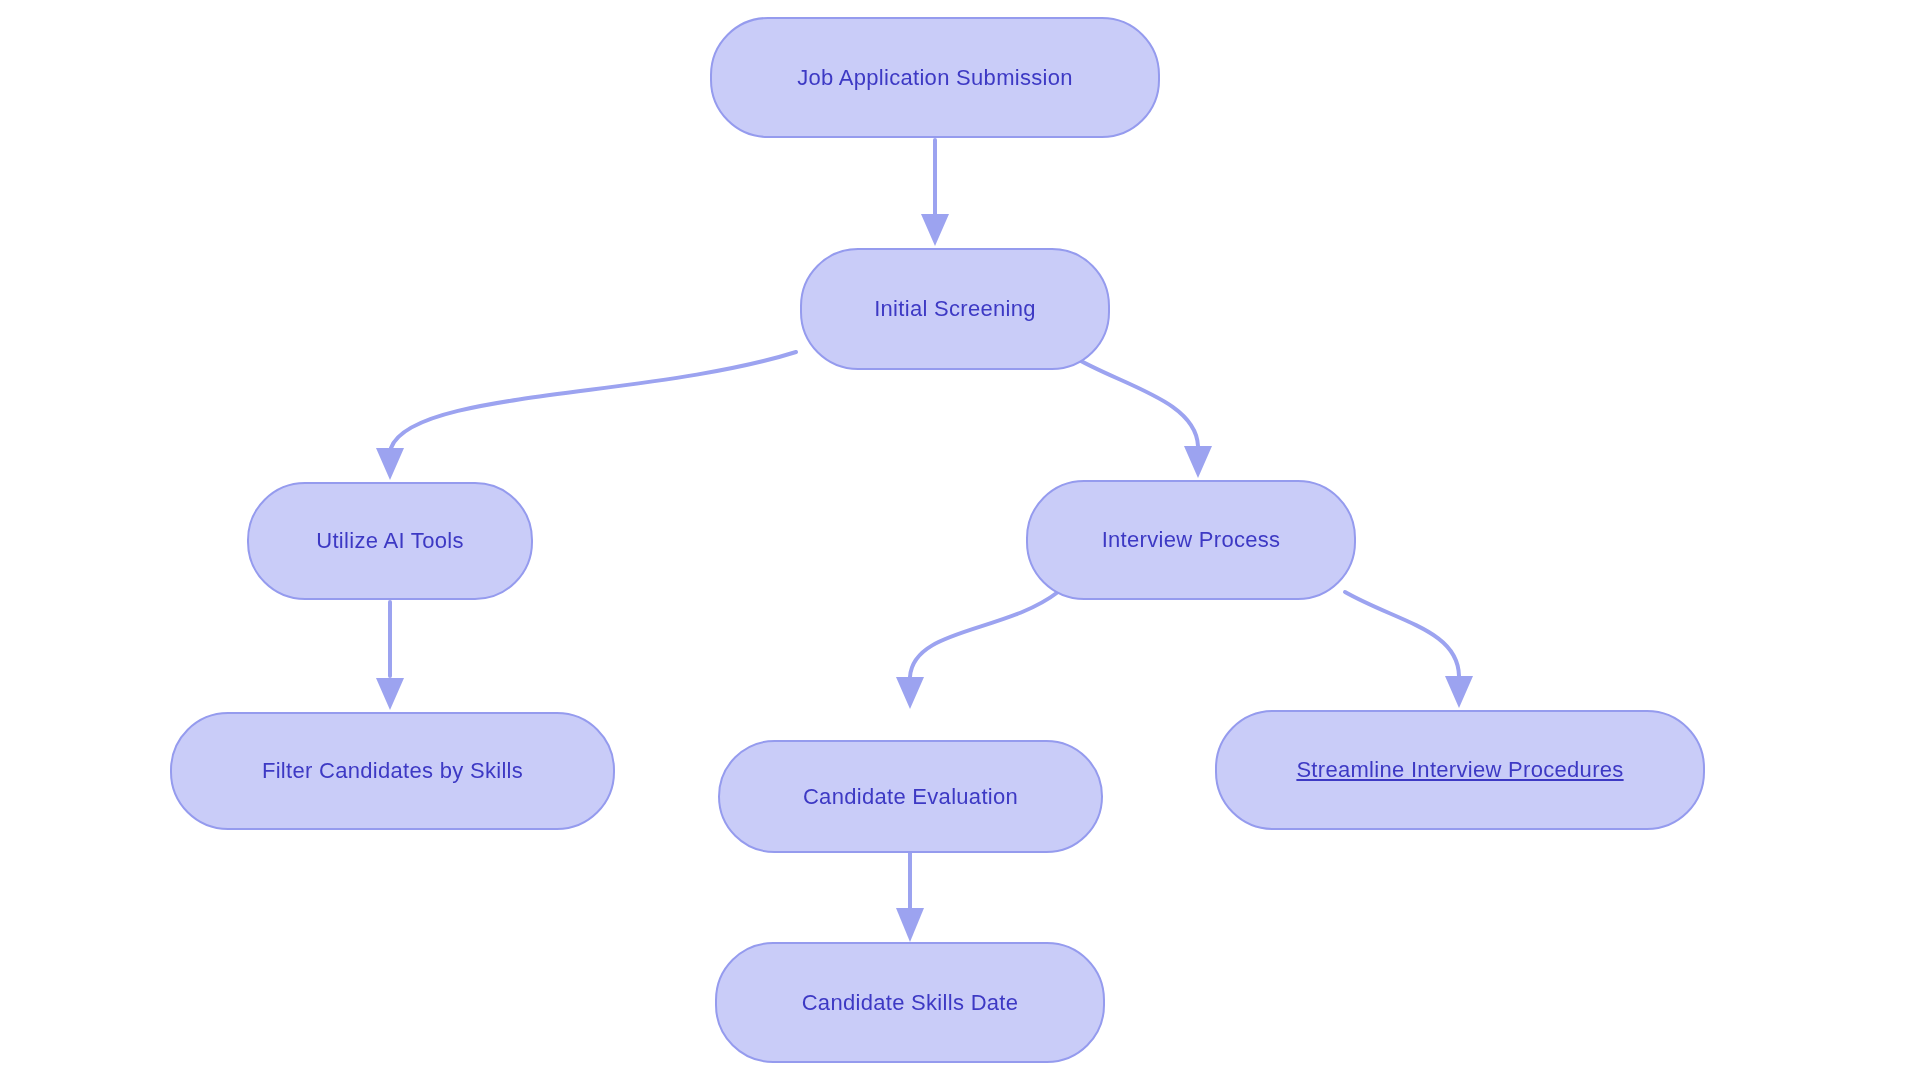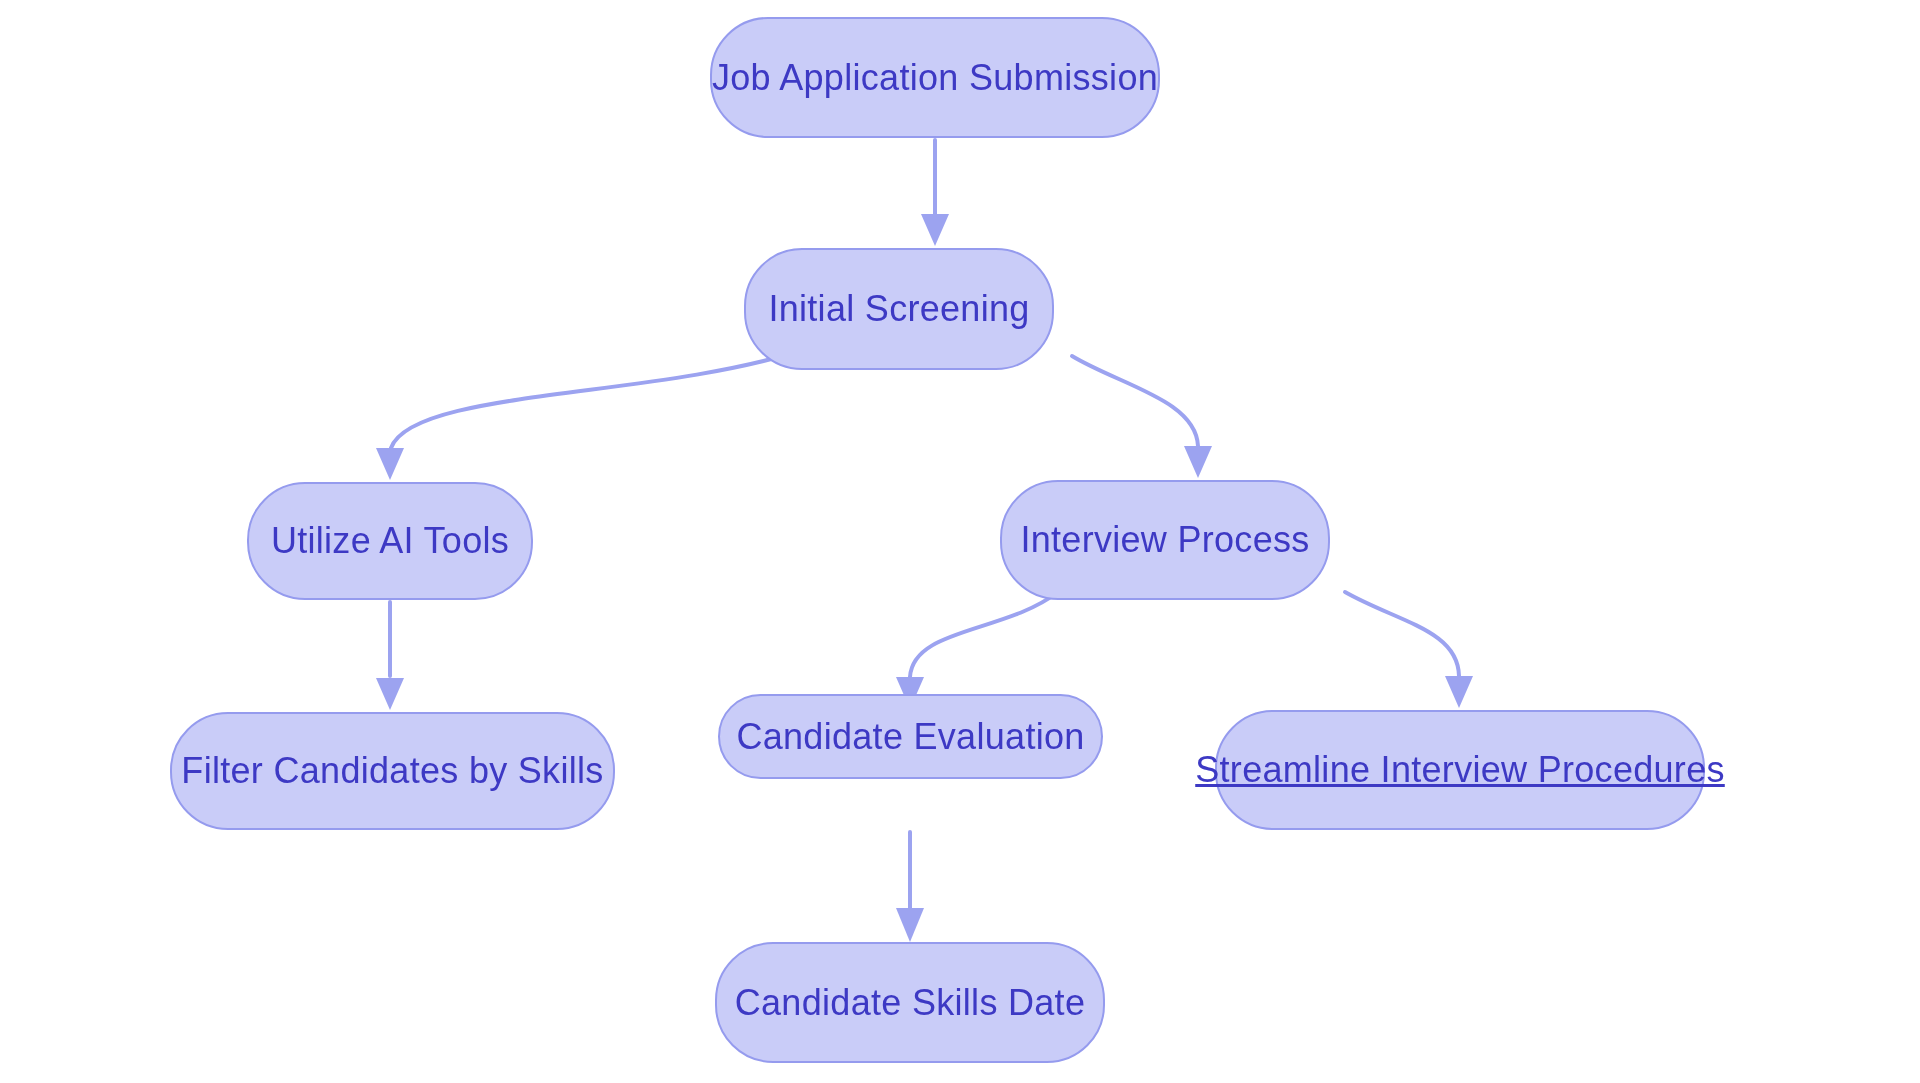--- a/index.html
+++ b/index.html
@@ -36,21 +36,21 @@
     position: absolute;
     z-index: 2;
     display: flex;
     align-items: center;
     justify-content: center;
     box-sizing: border-box;
     background: var(--node-fill, #c9ccf8);
     border: 2px solid var(--node-border, #959bee);
     border-radius: 58px;
     color: var(--node-text, #3d39c4);
-    font-size: 36px;
+    font-size: 22px;
     letter-spacing: 0.3px;
     white-space: nowrap;
     text-align: center;
   }
 </style>
 </head>
 <body>
 
 <svg class="edge-layer" viewBox="0 0 1920 1083" xmlns="http://www.w3.org/2000/svg">
   <g>
@@ -80,37 +80,37 @@
   <g>
     <path class="edge-line" d="M910,832 L910,908"></path>
     <polygon class="edge-head" points="910,942 896,908 924,908"></polygon>
   </g>
 </svg>
 
 <div class="node" style="left:710px; top:17px; width:450px; height:121px;">
   <span>Job Application Submission</span>
 </div>
 
-<div class="node" style="left:744px; top:248px; width:310px; height:122px;">
+<div class="node" style="left:800px; top:248px; width:310px; height:122px;">
   <span>Initial Screening</span>
 </div>
 
 <div class="node" style="left:247px; top:482px; width:286px; height:118px;justify-content:center;">
   <span>Utilize AI Tools</span>
 </div>
 
-<div class="node" style="left:1000px; top:480px; width:330px; height:120px;text-align:center;">
+<div class="node" style="left:1026px; top:480px; width:330px; height:120px;text-align:center;">
   <span>Interview Process</span>
 </div>
 
 <div class="node" style="left:170px; top:712px; width:445px; height:118px;">
   <span>Filter Candidates by Skills</span>
 </div>
 
-<div class="node" style="left:718px; top:694px; width:385px; height:85px;">
+<div class="node" style="left:718px; top:740px; width:385px; height:113px;">
   <span>Candidate Evaluation</span>
 </div>
 
 <div class="node" style="left:1215px; top:710px; width:490px; height:120px;text-decoration:underline;">
   <span>Streamline Interview Procedures</span>
 </div>
 
 <div class="node" style="left:715px; top:942px; width:390px; height:121px;">
   <span>Candidate Skills Date</span>
 </div>

